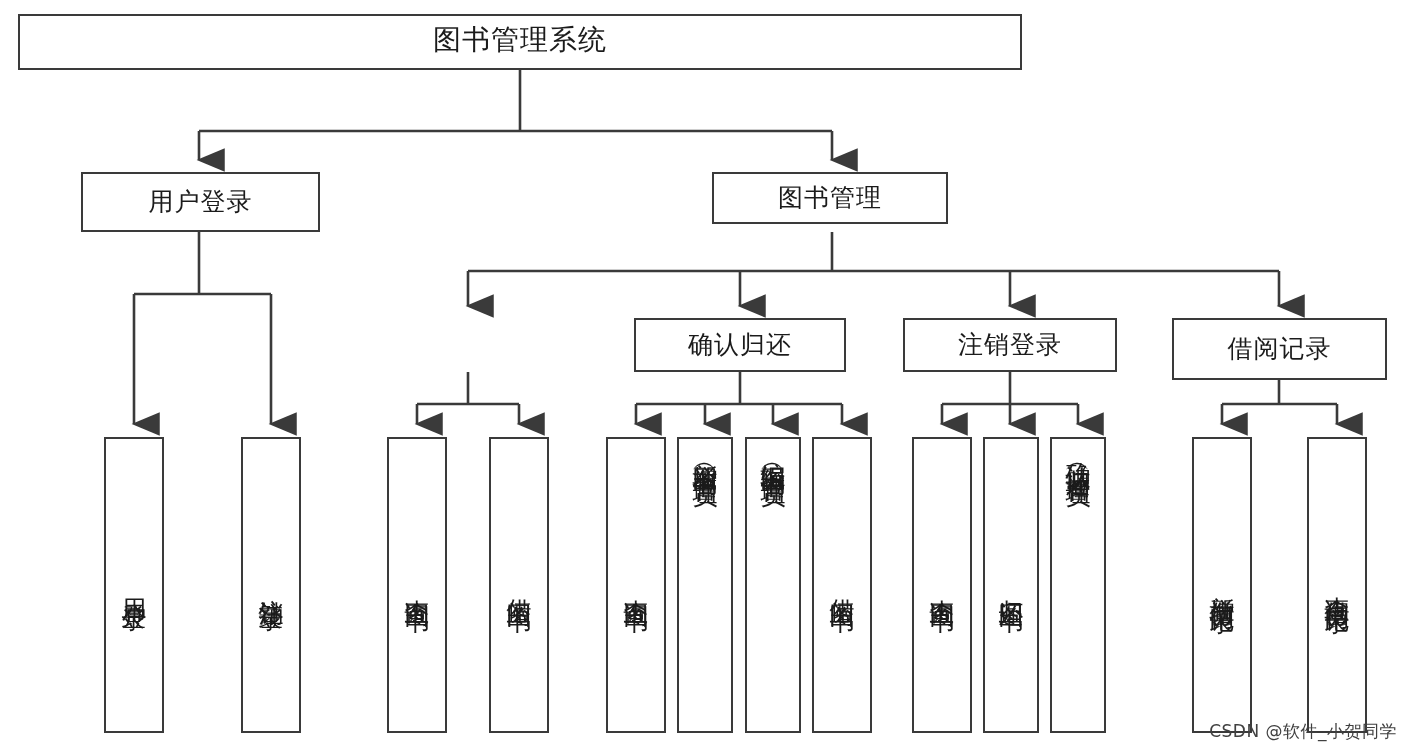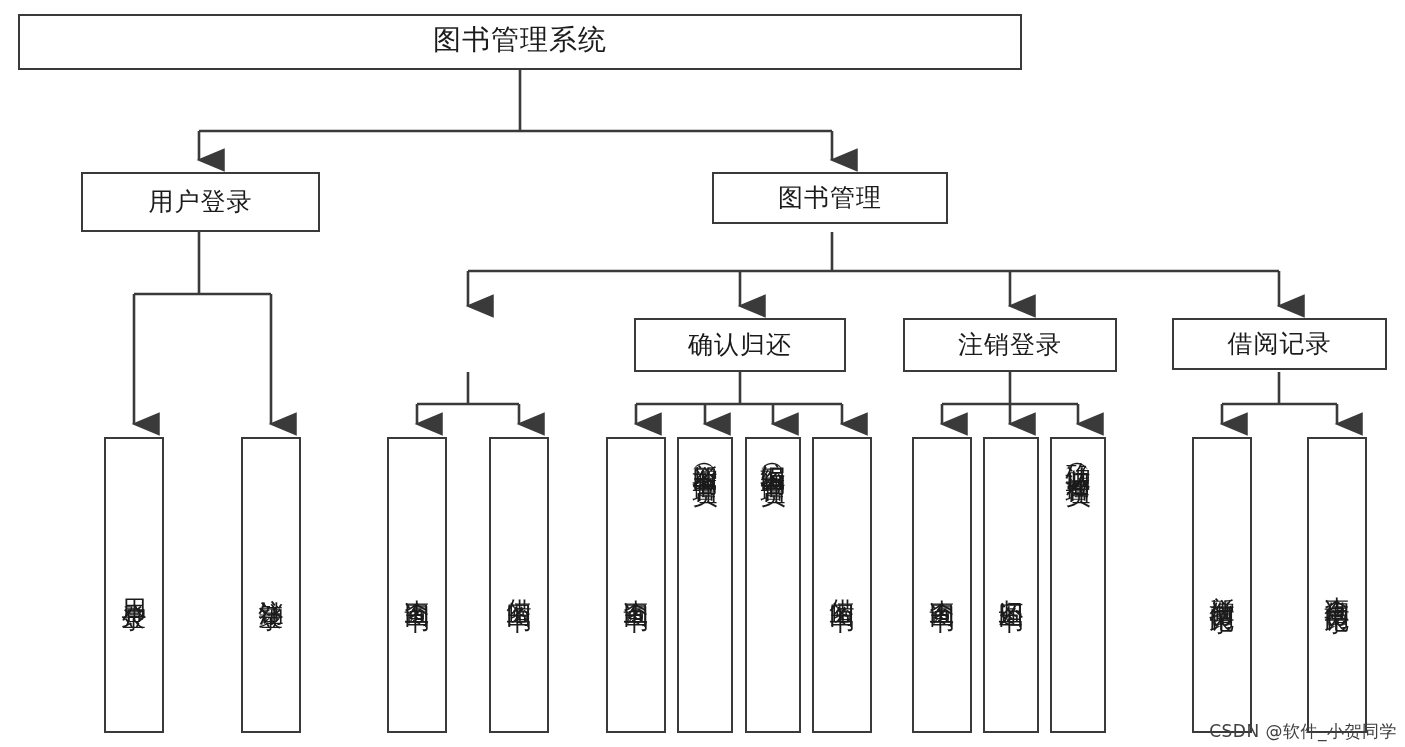--- a/index.html
+++ b/index.html
@@ -137,21 +137,21 @@
   <div class="node horiz" style="left:712px; top:172px; width:236px; height:52px;">
     <span class="lbl">图书管理</span>
   </div>
 
   <div class="node horiz" style="left:634px; top:318px; width:212px; height:54px;">
     <span class="lbl">确认归还</span>
   </div>
   <div class="node horiz" style="left:903px; top:318px; width:214px; height:54px;">
     <span class="lbl">注销登录</span>
   </div>
-  <div class="node horiz" style="left:1172px; top:318px; width:215px; height:52px;">
+  <div class="node horiz" style="left:1172px; top:318px; width:215px; height:62px;">
     <span class="lbl">借阅记录</span>
   </div>
 
   <div class="node vert" style="left:104px; top:437px; width:60px; height:296px;">
     <span class="lbl">用户登录</span>
   </div>
   <div class="node vert" style="left:241px; top:437px; width:60px; height:296px;">
     <span class="lbl">注销登录</span>
   </div>
 

